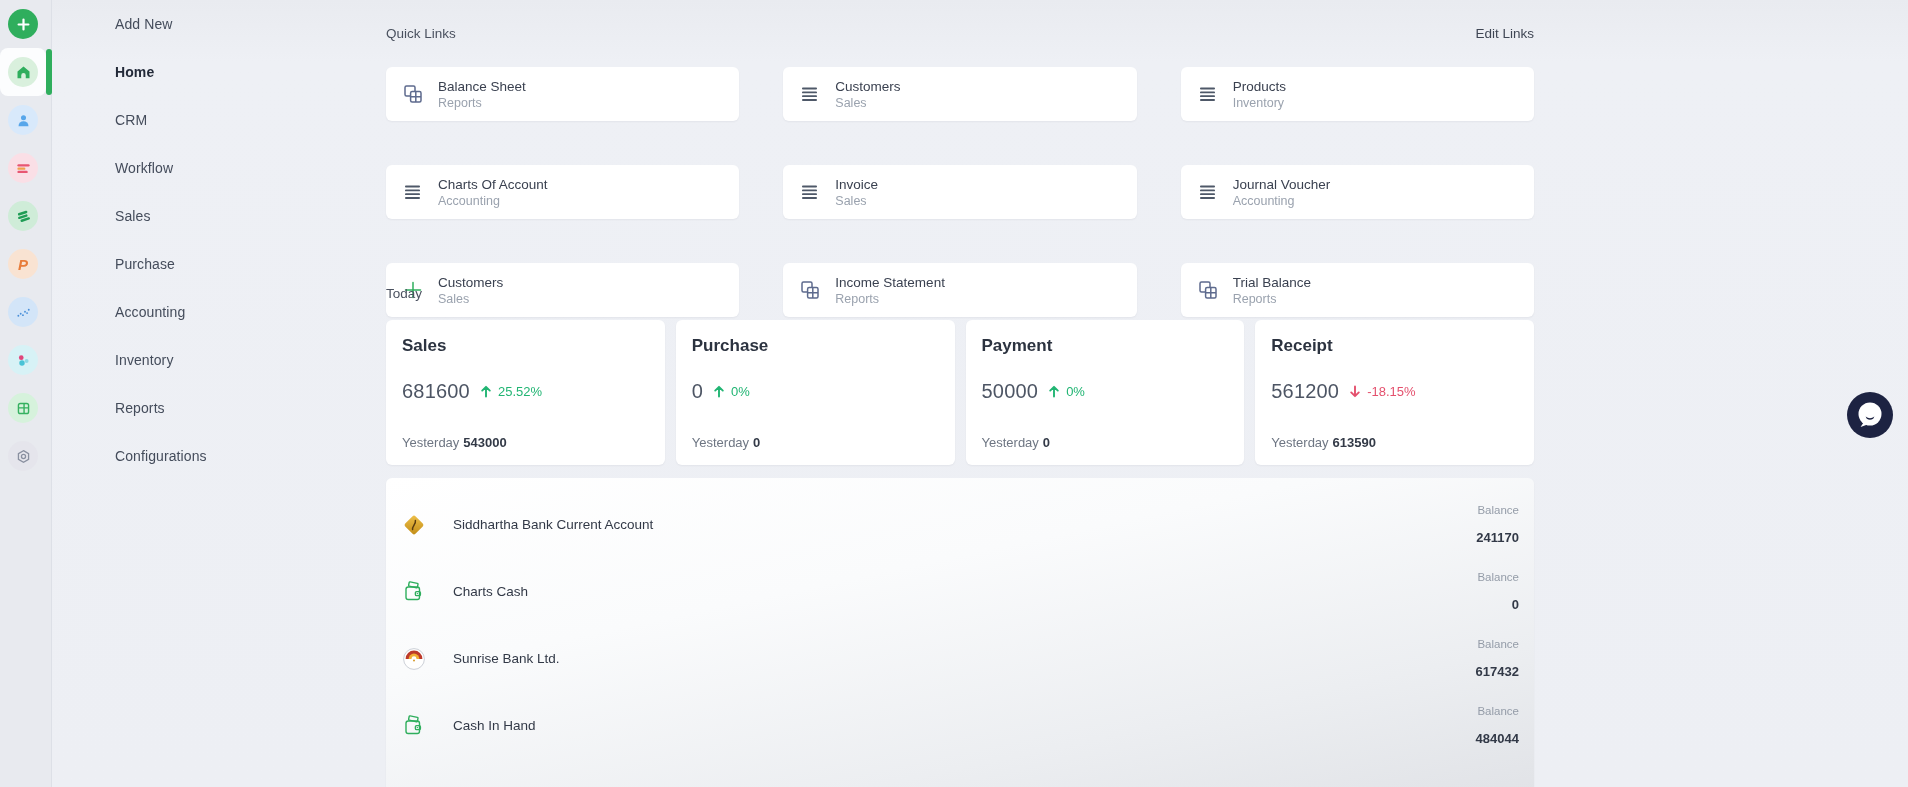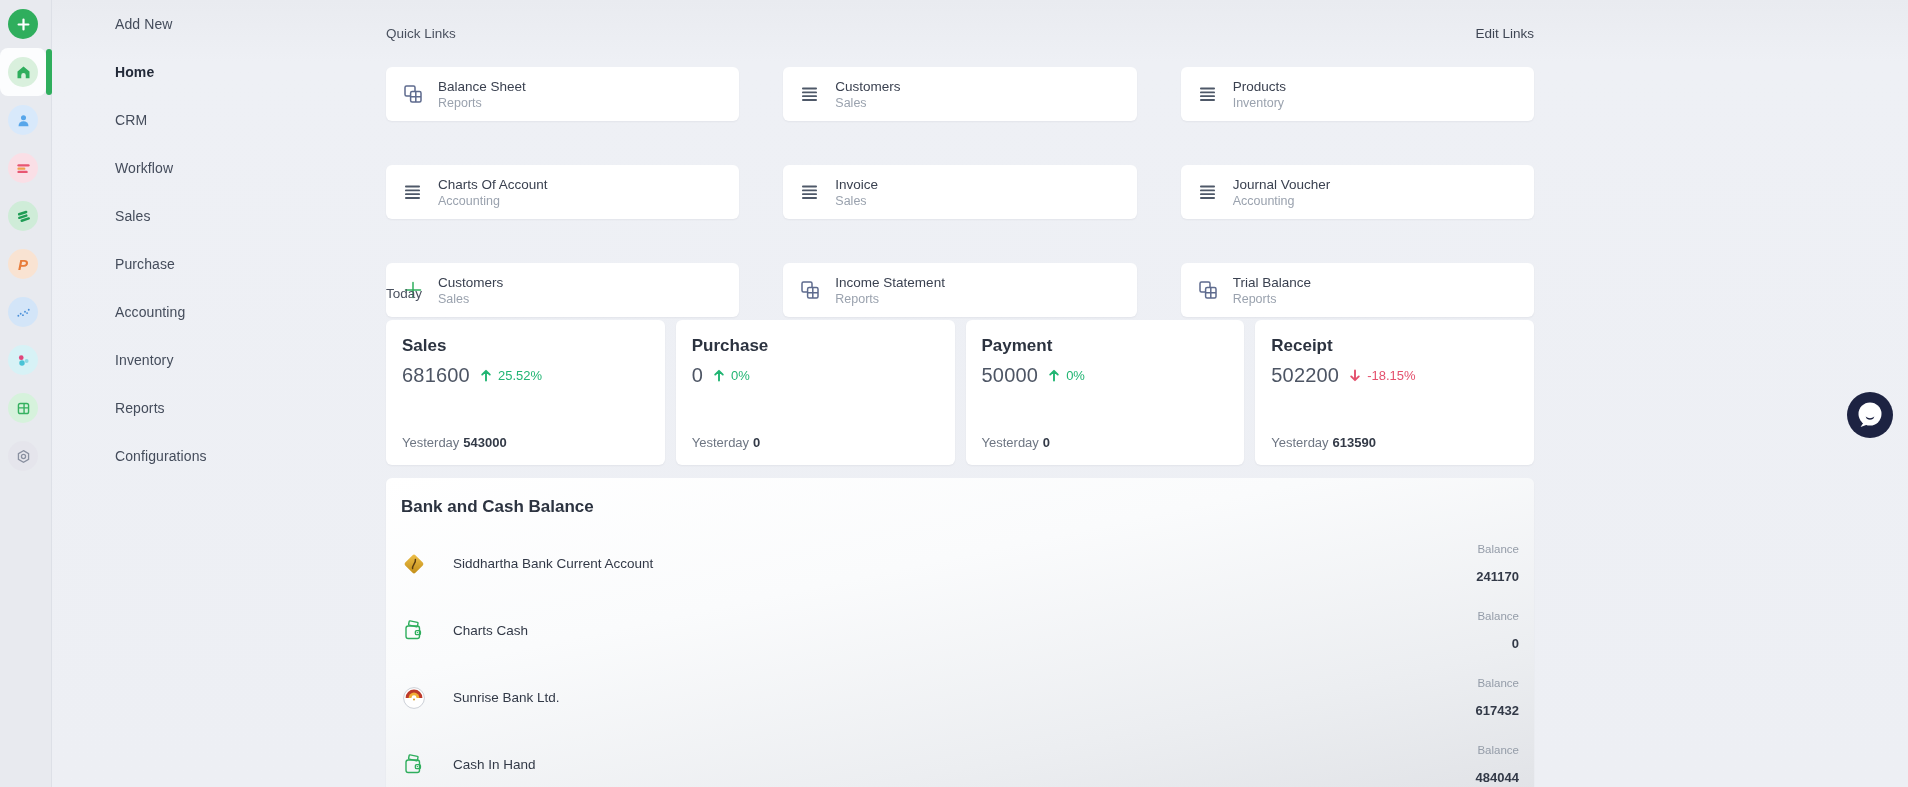--- a/index.html
+++ b/index.html
@@ -50,21 +50,21 @@
   .q-text { margin-left:13px; display:flex; flex-direction:column; gap:2px; }
   .q-title { font-size:13.5px; color:#3a4150; font-weight:500; }
   .q-sub { font-size:12.5px; color:#9aa2ae; }
 
   .today-label { top:286px; }
   .today-grid { position:absolute; top:320px; left:0; width:1148px; display:grid;
                 grid-template-columns:repeat(4,1fr); column-gap:11px; }
   .t-card { height:145px; background:#fff; border-radius:6px; position:relative;
             padding:16px 16px; box-shadow:0 1px 2px rgba(16,24,40,.05); }
   .t-title { font-size:17px; font-weight:700; color:#2c3340; }
-  .t-valuerow { display:flex; align-items:center; margin-top:8px; }
+  .t-valuerow { display:flex; align-items:center; margin-top:24px; }
   .t-value { font-size:20px; font-weight:500; color:#4d5564; letter-spacing:.2px; }
   .t-arrow { margin-left:9px; display:flex; }
   .t-pct { margin-left:5px; font-size:13px; font-weight:500; }
   .t-card.up .t-pct { color:#21b573; }
   .t-card.down .t-pct { color:#e4506d; }
   .t-foot { position:absolute; left:16px; bottom:15px; font-size:13px; color:#6e7683; }
   .t-foot b { color:#333a47; font-weight:700; margin-left:4px; }
 
   .bank-card { position:absolute; top:478px; left:0; width:1148px; height:420px;
                border-radius:6px; padding:0 15px;
@@ -385,34 +385,33 @@
               <path d="M7 12.5V3M3.2 6.6 7 2.8l3.8 3.8"></path>
             </svg>
           </span>
         <span class="t-pct">0%</span>
       </div>
       <div class="t-foot"><span>Yesterday</span><b>0</b></div>
     </div>
     <div class="t-card down">
       <div class="t-title">Receipt</div>
       <div class="t-valuerow">
-        <span class="t-value">502200</span>
+        <span class="t-value">561200</span>
         <span class="t-arrow">
             <svg width="14" height="15" viewBox="0 0 14 15" fill="none" stroke="#e4506d" stroke-width="1.9" stroke-linecap="round" stroke-linejoin="round">
               <path d="M7 2.5V12M3.2 8.4 7 12.2l3.8-3.8"></path>
             </svg>
           </span>
         <span class="t-pct">-18.15%</span>
       </div>
       <div class="t-foot"><span>Yesterday</span><b>613590</b></div>
     </div>
   </div>
 
   <div class="bank-card">
-    <div class="bank-title">Bank and Cash Balance</div>
     <div class="bank-rows">
       <div class="bank-row">
         <span class="b-icon">
           <svg width="24" height="24" viewBox="0 0 24 24">
               <defs>
                 <linearGradient id="gold" x1="0" y1="0" x2="1" y2="1">
                   <stop offset="0" stop-color="#eec04a"></stop>
                   <stop offset="1" stop-color="#c28d17"></stop>
                 </linearGradient>
               </defs>

